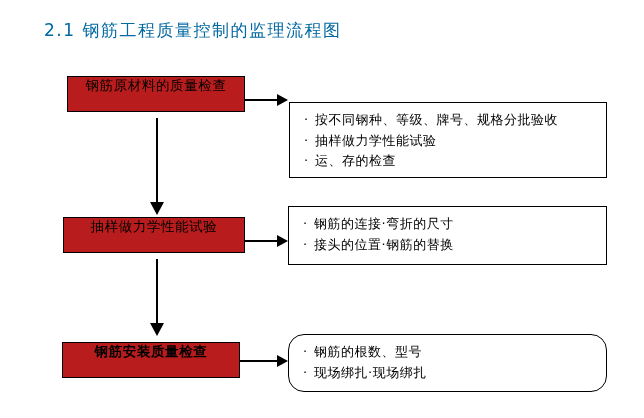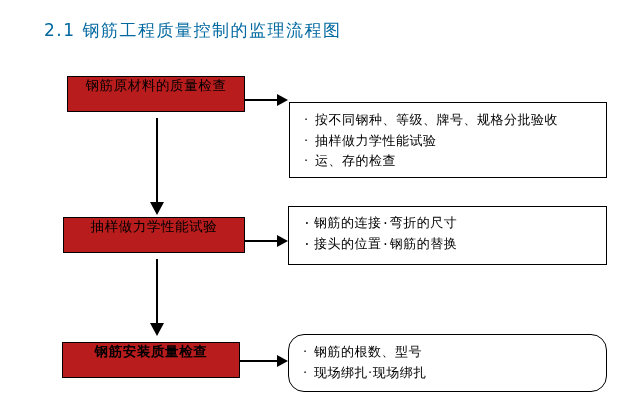--- a/index.html
+++ b/index.html
@@ -50,21 +50,21 @@
 
   
   .detail-panel {
     position: absolute;
     box-sizing: border-box;
     border: 1.6px solid #000000;
     background: #ffffff;
     padding: 7px 0 7px 14px;
   }
   #panel-1 { left: 289px; top: 62px;  width: 318px; height: 76px; margin-top: 40px; }
-  #panel-2 { left: 288px; top: 206px; width: 319px; height: 59px; font-family: Liberation Mono, monospace; }
+  #panel-2 { left: 288px; top: 206px; width: 319px; height: 59px; }
   #panel-3 { left: 288px; top: 334px; width: 319px; height: 58px; border-radius: 16px; }
 
   .detail-line {
     font-size: 13px;
     line-height: 20.5px;
     letter-spacing: 0.5px;
     white-space: nowrap;
   }
   .detail-line .bullet {
     display: inline-block;

